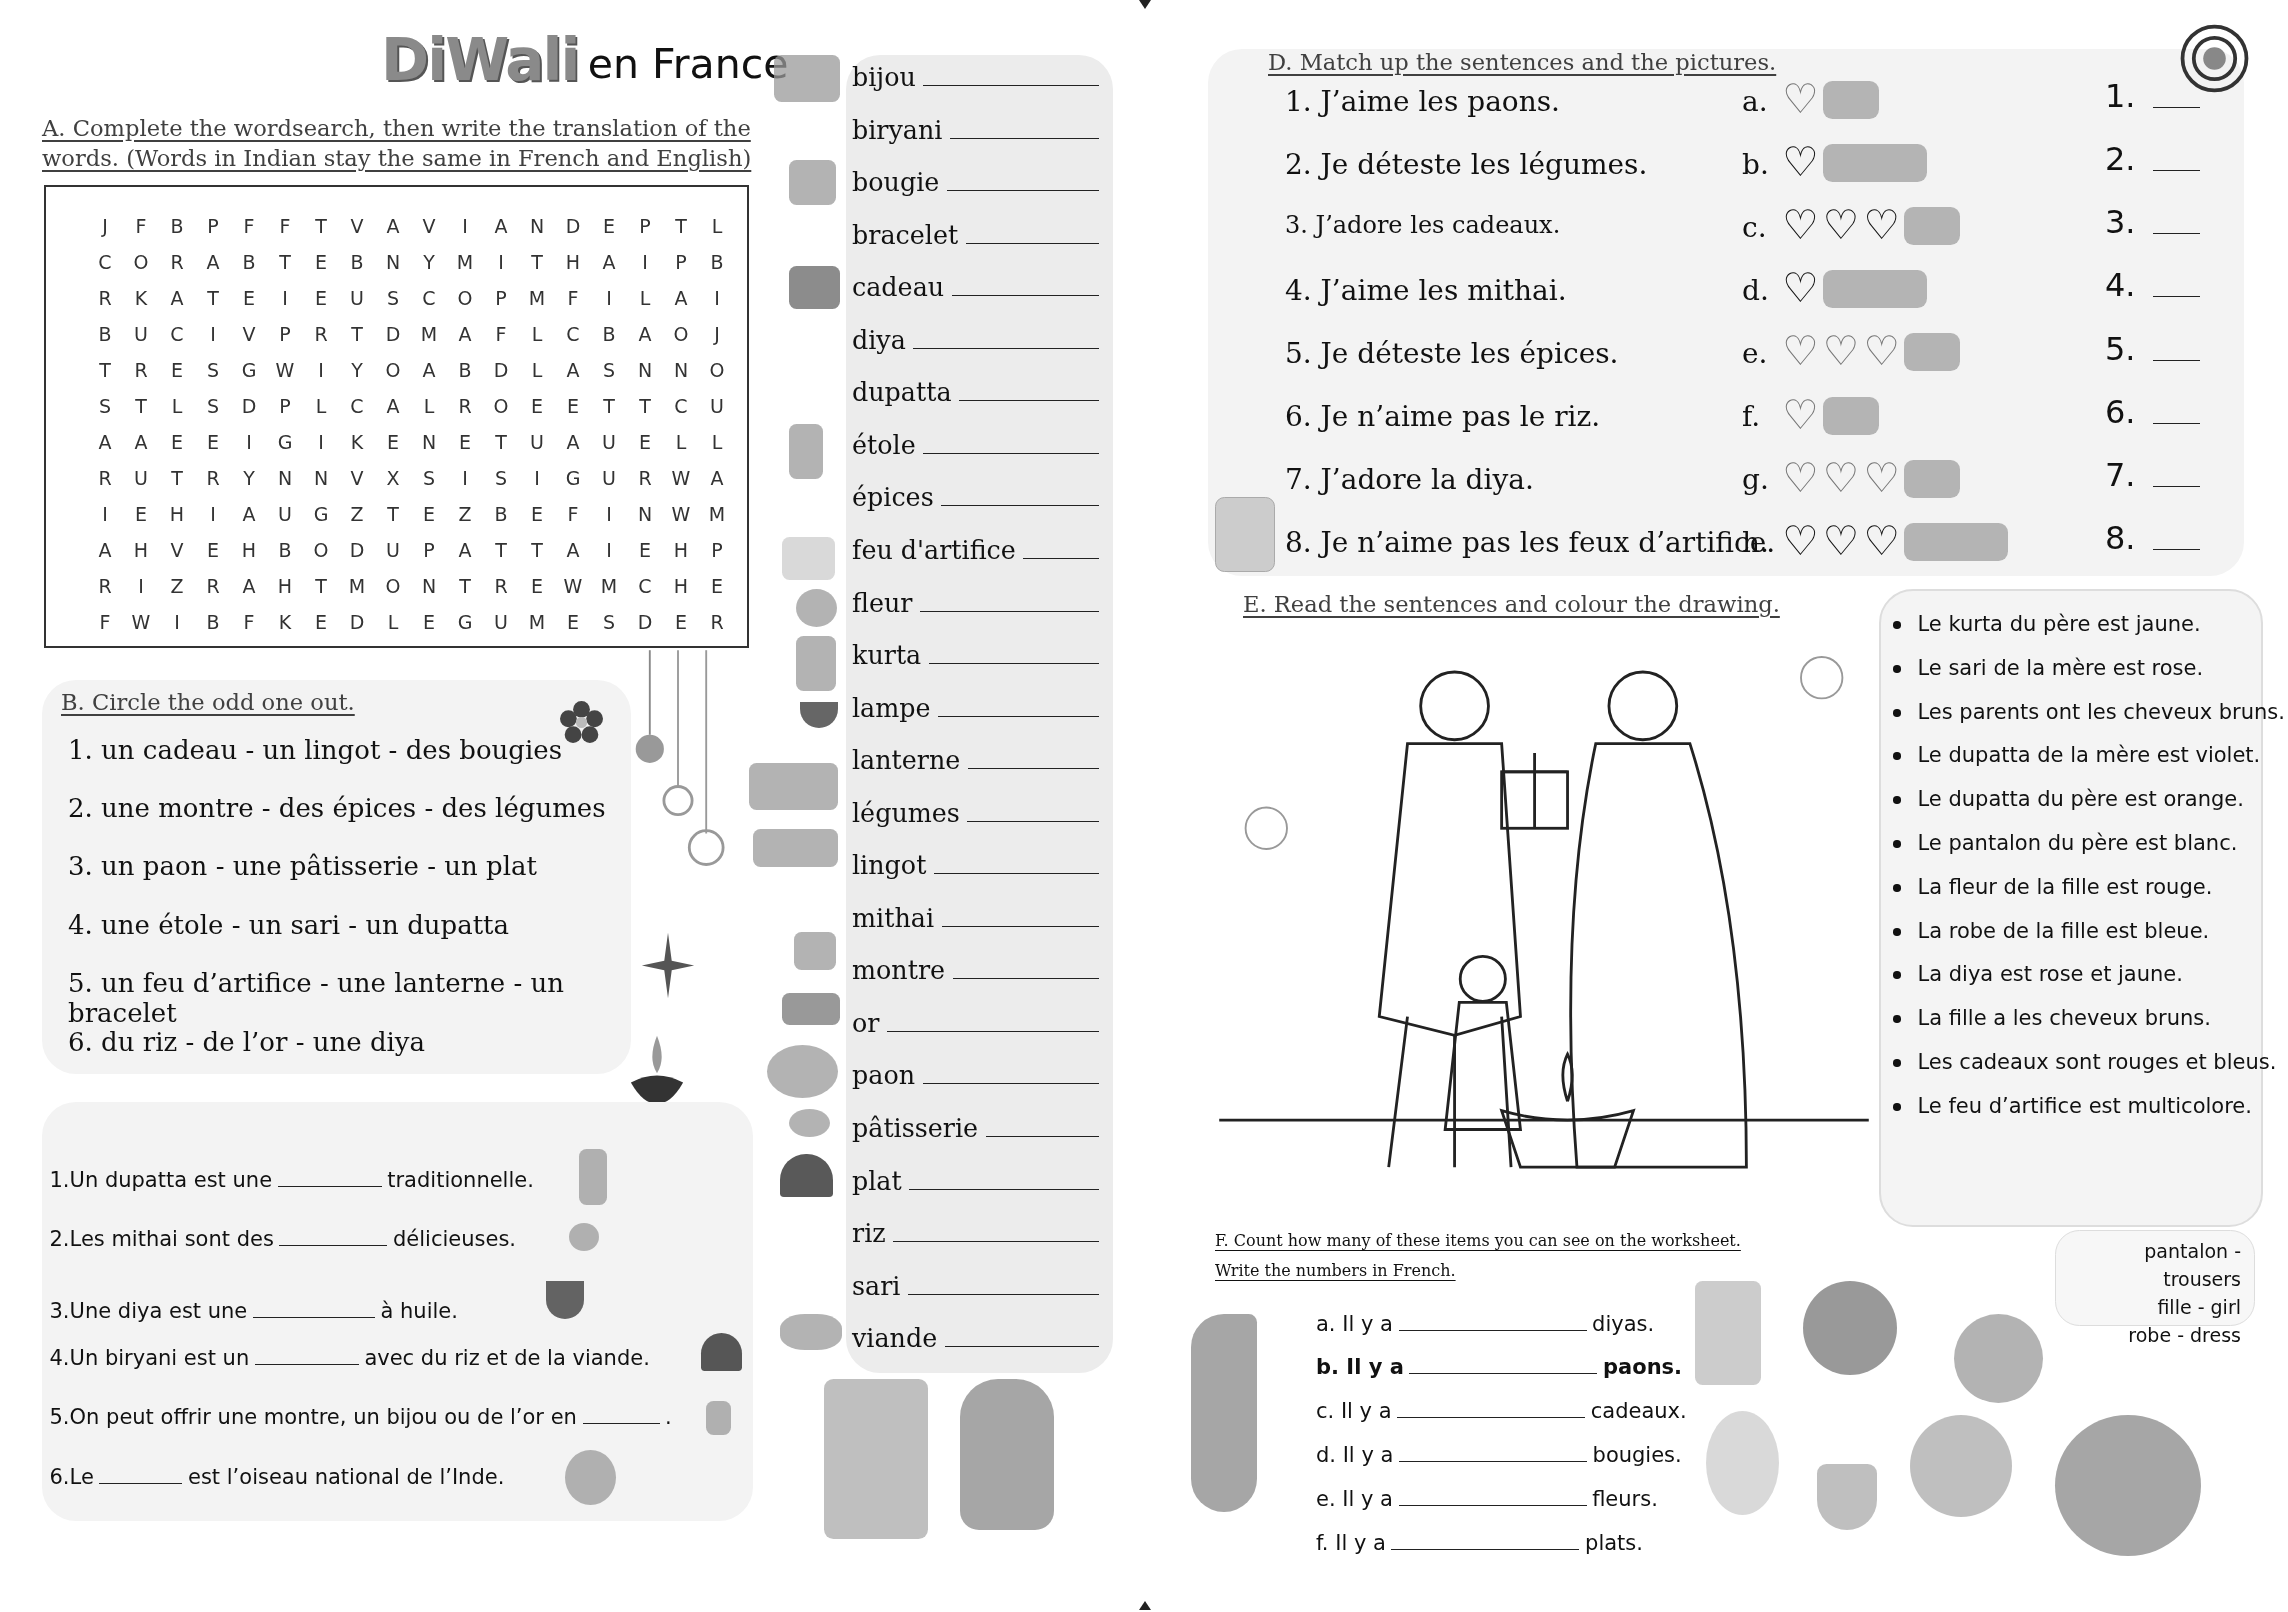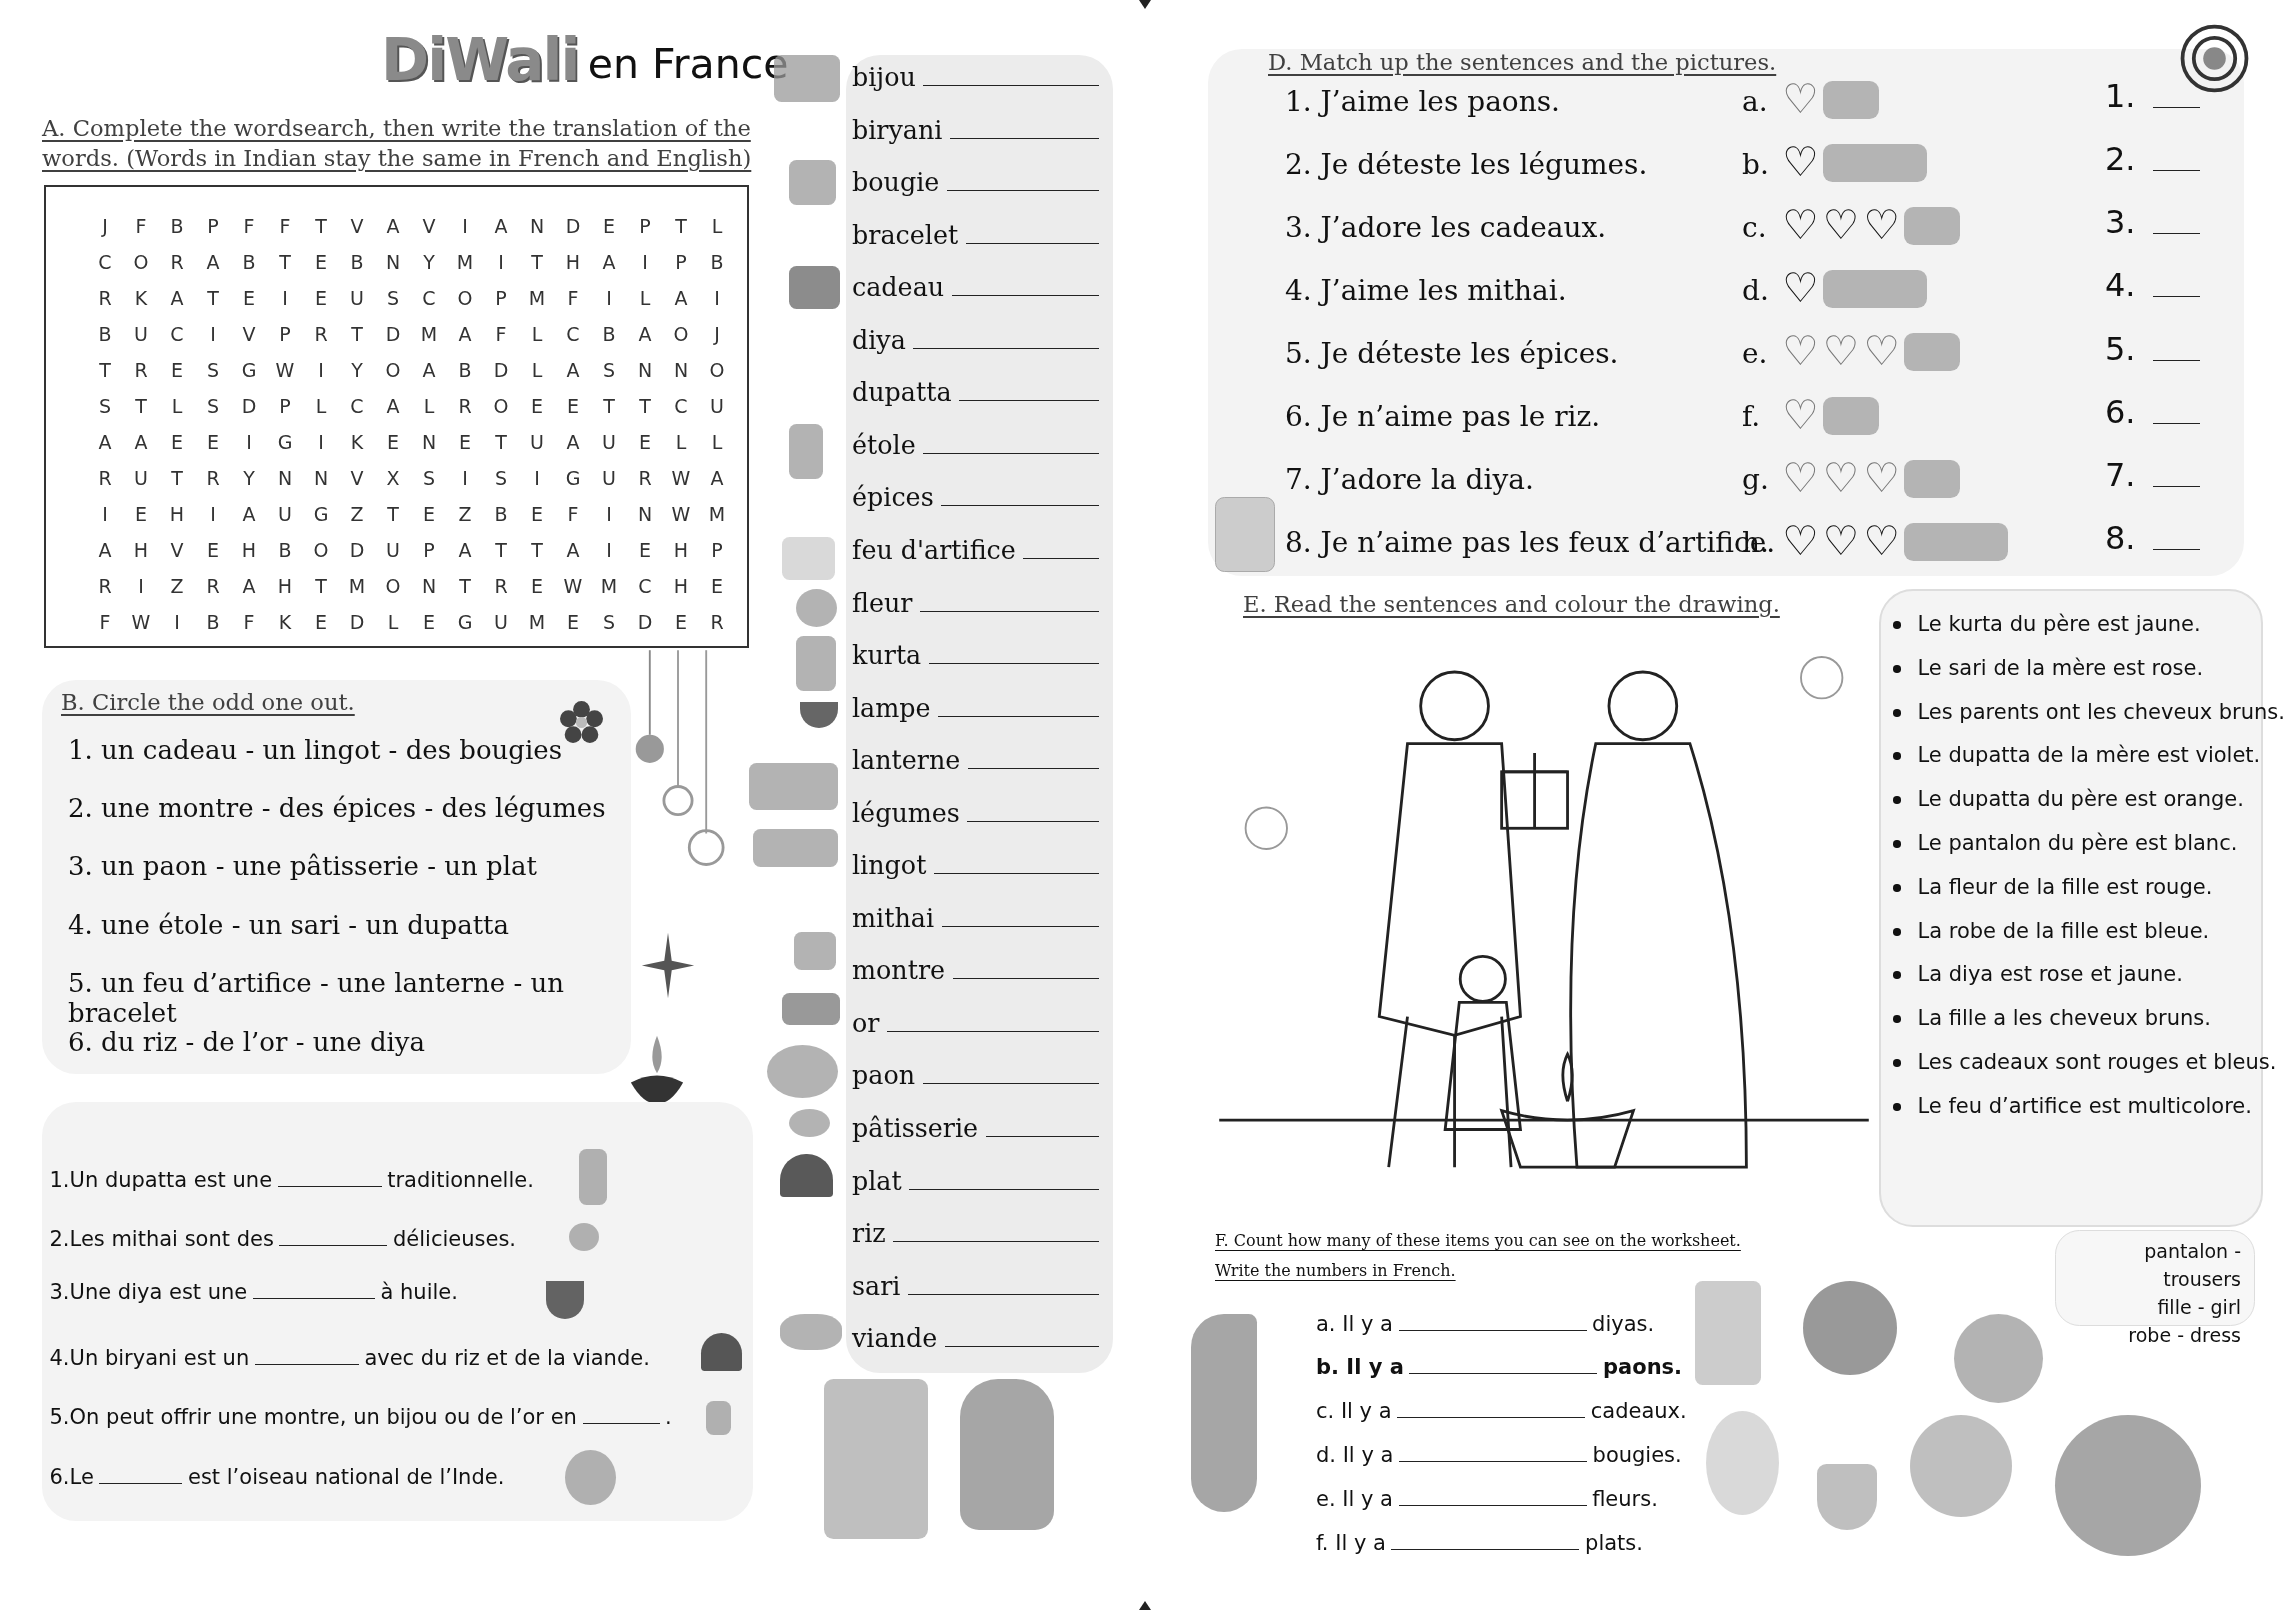--- a/index.html
+++ b/index.html
@@ -318,21 +318,21 @@
   <div class="b-item" style="top:347px">6. du riz - de l’or - une diya</div>
 </div>
 
 <div id="secC" class="panel">
   <div class="c-item" style="top:66px">
     <span>1.</span><span>Un dupatta est une</span><span class="blank" style="width:104px"></span><span>traditionnelle.</span>
   </div>
   <div class="c-item" style="top:125px">
     <span>2.</span><span>Les mithai sont des</span><span class="blank" style="width:108px"></span><span>délicieuses.</span>
   </div>
-  <div class="c-item" style="top:178px">
+  <div class="c-item" style="top:197px">
     <span>3.</span><span>Une diya est une</span><span class="blank" style="width:122px"></span><span>à huile.</span>
   </div>
   <div class="c-item" style="top:244px">
     <span>4.</span><span>Un biryani est un</span><span class="blank" style="width:104px"></span><span>avec du riz et de la viande.</span>
   </div>
   <div class="c-item" style="top:303px">
     <span>5.</span><span>On peut offrir une montre, un bijou ou de l’or en</span><span class="blank" style="width:77px"></span><span>.</span>
   </div>
   <div class="c-item" style="top:363px">
     <span>6.</span><span>Le</span><span class="blank" style="width:83px"></span><span>est l’oiseau national de l’Inde.</span>
@@ -486,21 +486,21 @@
     <div class="abs hand" style="left: 1285px; top: 148px; font-size: 28px;">2. Je déteste les légumes.</div>
     <div class="abs hand" style="left: 1742px; top: 148px; font-size: 28px;">b.</div>
     <div class="abs" style="left: 1782px; top: 142px; display: flex; gap: 3.8px; align-items: center;">
       <span class="heart">♡</span>
       <span style="display: inline-block; width: 104px; height: 38px; background: rgb(153, 153, 153); border-radius: 9.4px; opacity: 0.7;"></span>
     </div>
     <div class="abs" style="left: 2105px; top: 140px; font-size: 32px; display: flex; align-items: flex-end; gap: 17px;">
       <span>2.</span>
       <span style="width: 47px; border-bottom: 1.9px solid rgb(34, 34, 34); margin-bottom: 7.5px;"></span>
     </div>
-    <div class="abs hand" style="left: 1285px; top: 211px; font-size: 28px;">3. J’adore les cadeaux.</div>
+    <div class="abs hand" style="left: 1285px; top: 211px; font-size: 24px;">3. J’adore les cadeaux.</div>
     <div class="abs hand" style="left: 1742px; top: 211px; font-size: 28px;">c.</div>
     <div class="abs" style="left: 1782px; top: 205px; display: flex; gap: 3.8px; align-items: center;">
       <span class="heart">♡</span>
       <span class="heart">♡</span>
       <span class="heart">♡</span>
       <span style="display: inline-block; width: 56px; height: 38px; background: rgb(153, 153, 153); border-radius: 9.4px; opacity: 0.7;"></span>
     </div>
     <div class="abs" style="left: 2105px; top: 203px; font-size: 32px; display: flex; align-items: flex-end; gap: 17px;">
       <span>3.</span>
       <span style="width: 47px; border-bottom: 1.9px solid rgb(34, 34, 34); margin-bottom: 7.5px;"></span>

